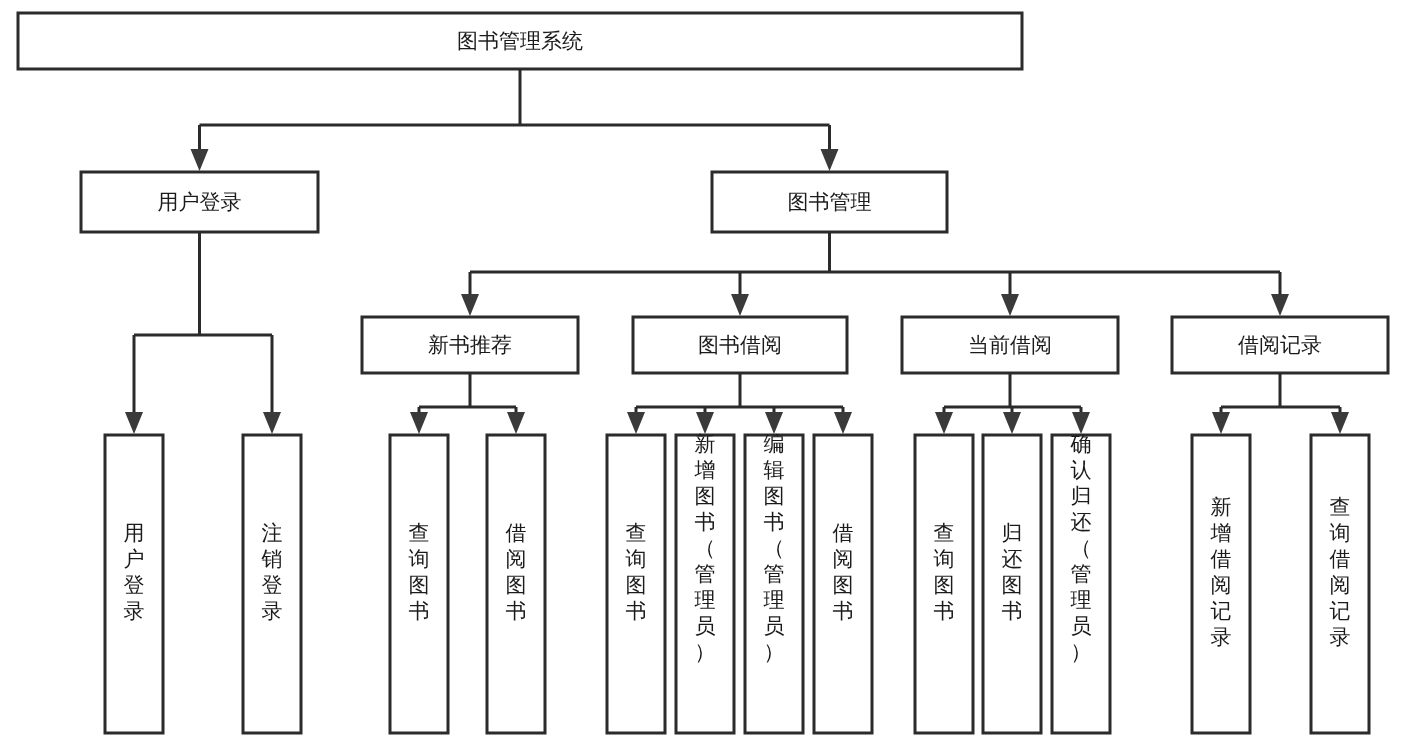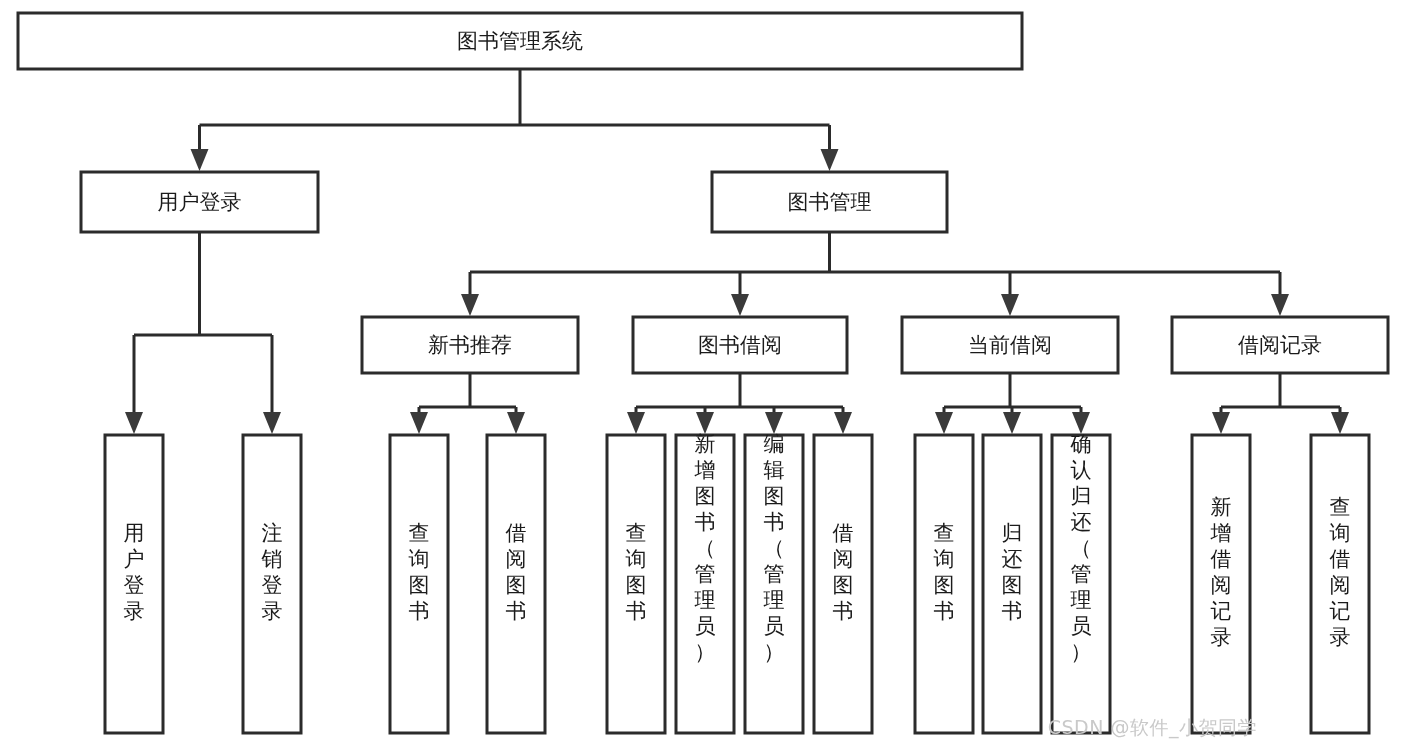--- a/index.html
+++ b/index.html
@@ -205,15 +205,14 @@
           <rect x="1192" y="435" width="58" height="298" class="node-box"></rect>
           <text x="1221" y="514" class="node-label-v"><tspan x="1221" dy="0">新</tspan><tspan x="1221" dy="26">增</tspan><tspan x="1221" dy="26">借</tspan><tspan x="1221" dy="26">阅</tspan><tspan x="1221" dy="26">记</tspan><tspan x="1221" dy="26">录</tspan></text>
         </g>
         <g>
           <rect x="1311" y="435" width="58" height="298" class="node-box"></rect>
           <text x="1340" y="514" class="node-label-v"><tspan x="1340" dy="0">查</tspan><tspan x="1340" dy="26">询</tspan><tspan x="1340" dy="26">借</tspan><tspan x="1340" dy="26">阅</tspan><tspan x="1340" dy="26">记</tspan><tspan x="1340" dy="26">录</tspan></text>
         </g>
       </g>
   </svg>
 
-  <div class="watermark">CSDN @软件_小贺同学</div>
 
 </div>
 
 </body></html>

